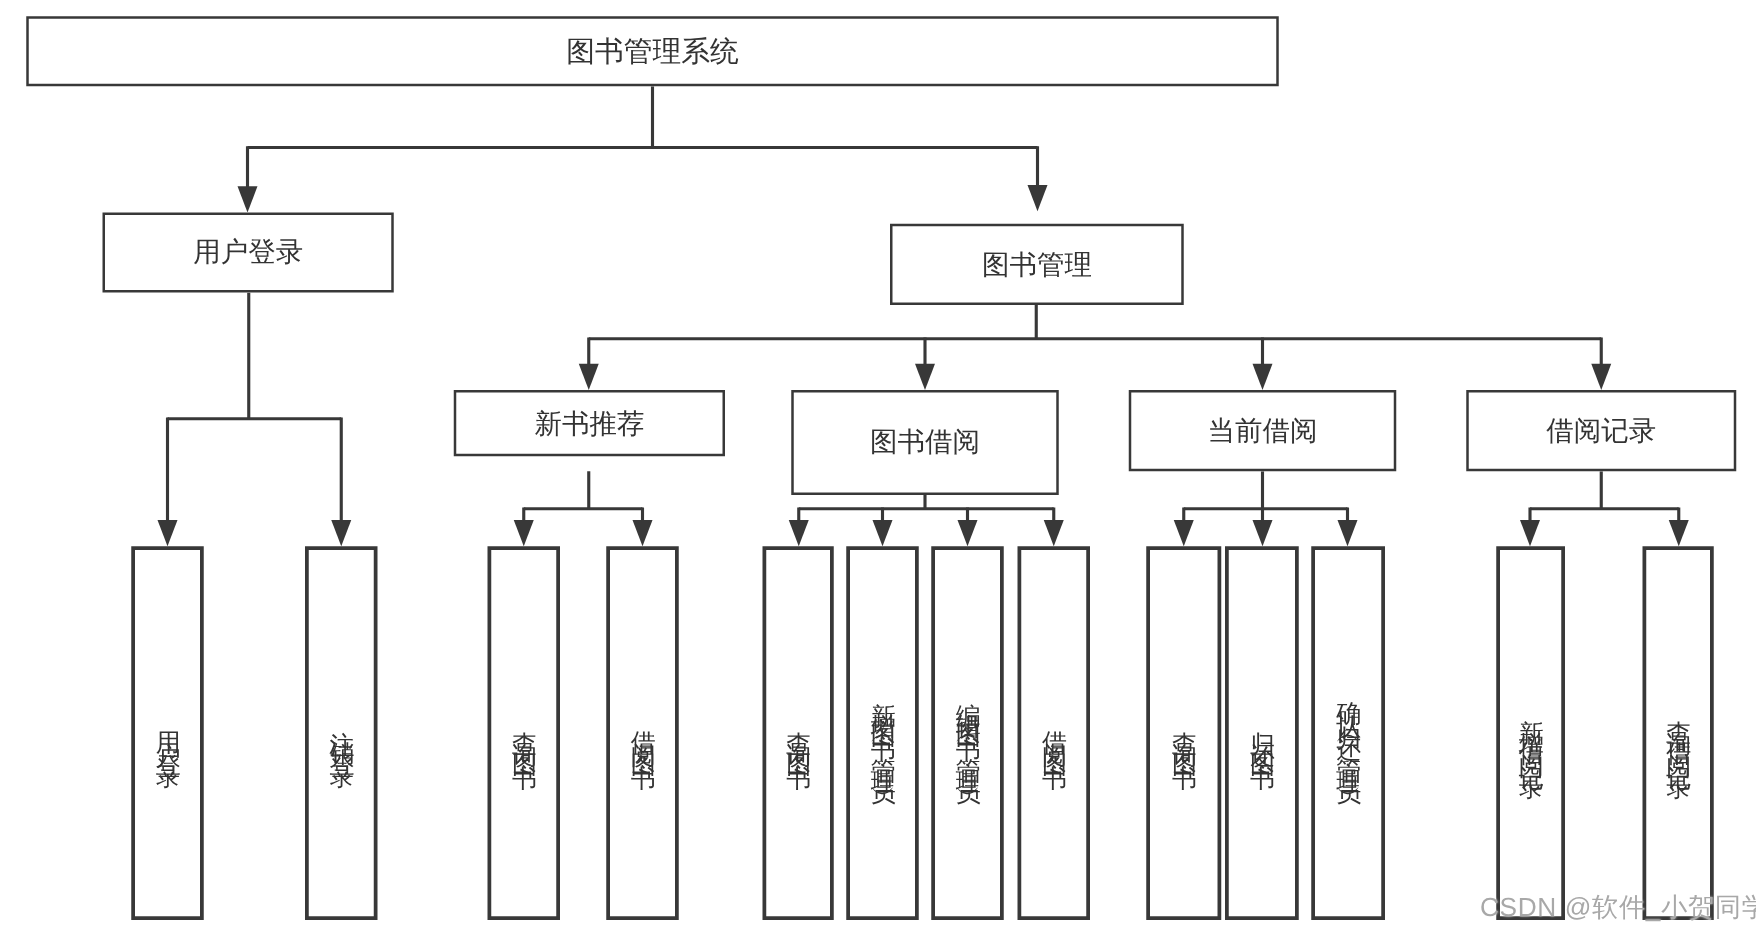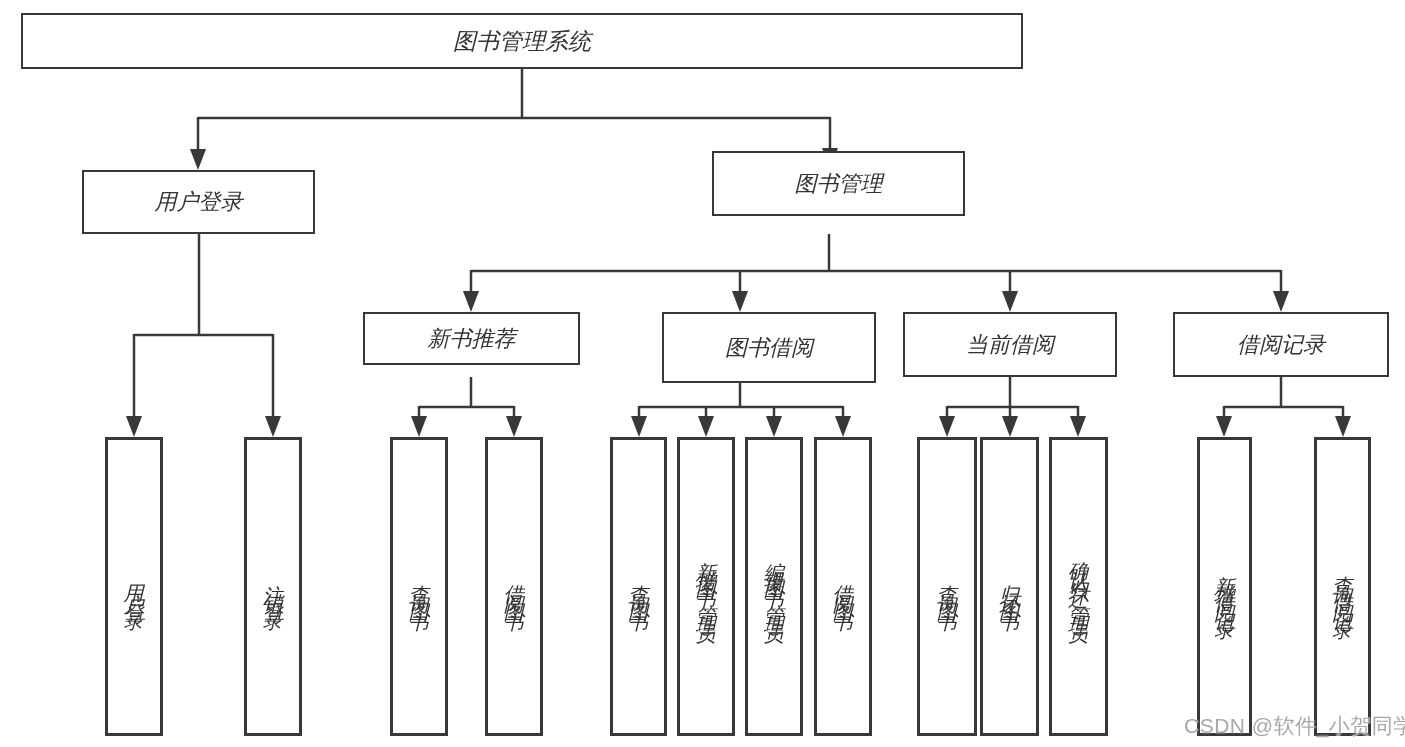--- a/index.html
+++ b/index.html
@@ -26,37 +26,36 @@
     box-sizing: border-box;
     border: 2px solid #383838;
     background: #ffffff;
     display: flex;
     align-items: center;
     justify-content: center;
     color: #333333;
     font-size: 22px;
     z-index: 2;
     white-space: nowrap;
-    font-style: italic;
   }
   .node.root { font-size: 23px; }
   .node.leaf {
     border-width: 3px;
     writing-mode: vertical-rl;
     text-orientation: mixed;
     font-size: 20px;
     letter-spacing: 9px;
     line-height: 1;
   }
   
   #root-box        { left: 21px;   top: 13px;  width: 1002px; height: 56px; }
   #user-login      { left: 82px;   top: 170px; width: 233px;  height: 64px; }
-  #book-mgmt       { left: 712px;  top: 151px; width: 253px;  height: 65px; }
+  #book-mgmt       { left: 712px;  top: 179px; width: 235px;  height: 65px; }
   #new-book        { left: 363px;  top: 312px; width: 217px;  height: 53px; }
-  #book-borrow     { left: 633px;  top: 312px; width: 214px;  height: 71px; margin-left: 29px; }
+  #book-borrow     { left: 633px;  top: 312px; width: 214px;  height: 84px; }
   #current-borrow  { left: 903px;  top: 312px; width: 214px;  height: 65px; }
   #borrow-record   { left: 1173px; top: 312px; width: 216px;  height: 65px; }
   #leaf-a1 { left: 105px;  top: 437px; width: 58px; height: 299px; }
   #leaf-a2 { left: 244px;  top: 437px; width: 58px; height: 299px; }
   #leaf-b1 { left: 390px;  top: 437px; width: 58px; height: 299px; }
   #leaf-b2 { left: 485px;  top: 437px; width: 58px; height: 299px; }
   #leaf-c1 { left: 610px;  top: 437px; width: 57px; height: 299px; }
   #leaf-c2 { left: 677px;  top: 437px; width: 58px; height: 299px; }
   #leaf-c3 { left: 745px;  top: 437px; width: 58px; height: 299px; }
   #leaf-c4 { left: 814px;  top: 437px; width: 58px; height: 299px; }

